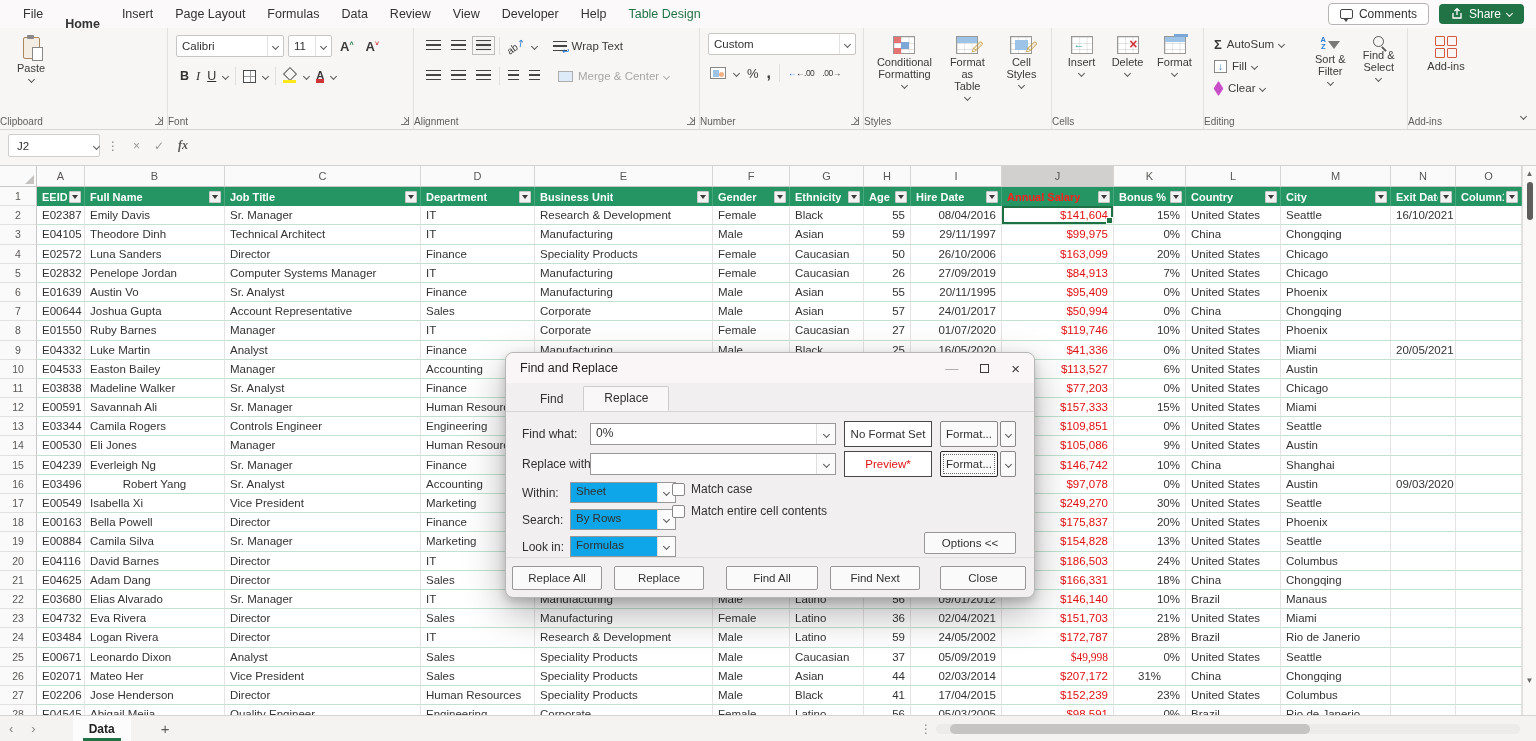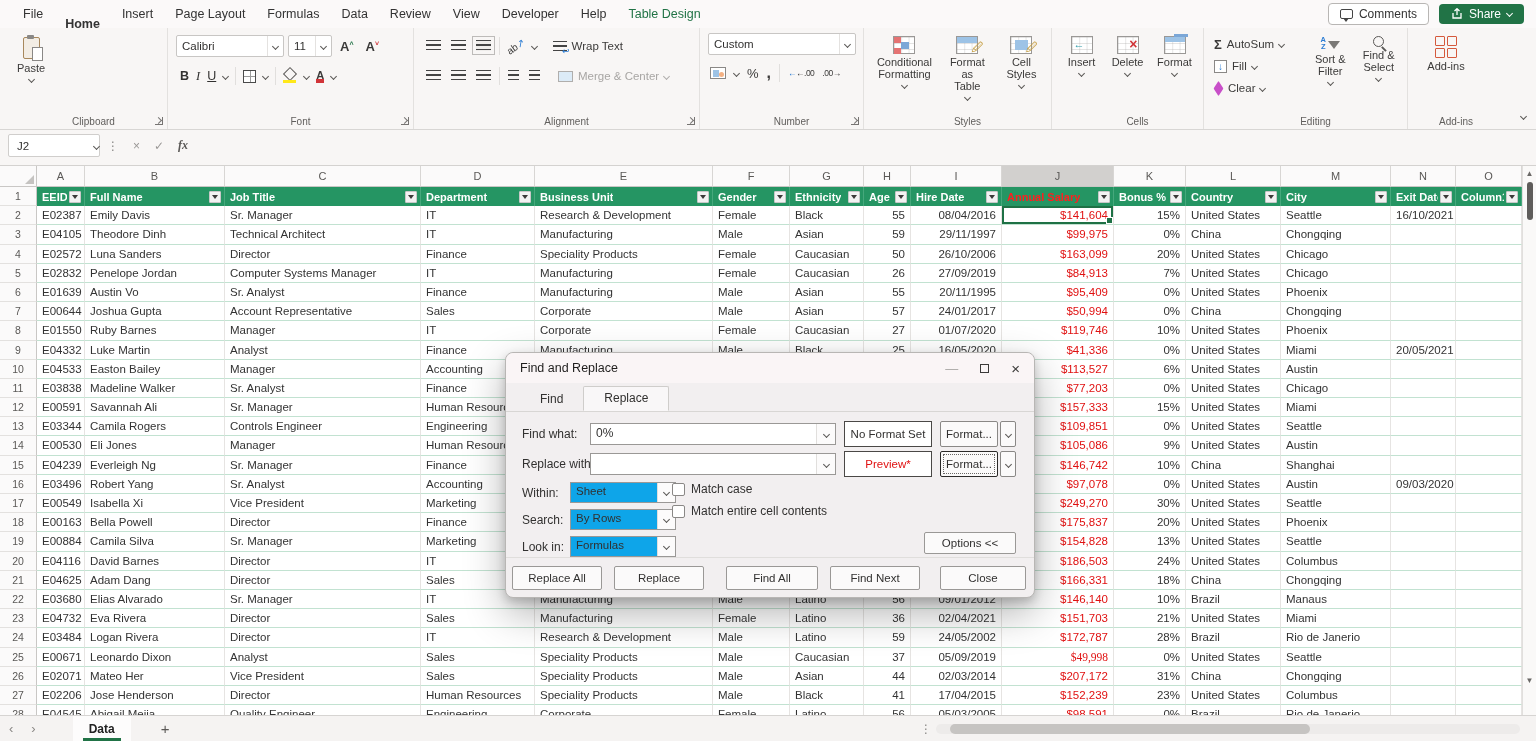--- a/index.html
+++ b/index.html
@@ -24,21 +24,21 @@
     border-left:3px solid transparent; border-right:3px solid transparent; border-top:4px solid #444; }
   .share-btn { display:flex; align-items:center; gap:6px; background:#217346; color:#fff; border-radius:4px;
     padding:3px 12px; font-size:12px; }
   .share-chev { width:5px; height:5px; border-right:1.3px solid #fff; border-bottom:1.3px solid #fff;
     transform:rotate(45deg); margin-top:-2px; }
 
   
   #ribbon { position:absolute; left:0; top:28px; right:0; height:102px; background:#F8F6F5;
     border-bottom:1px solid #D8D6D4; display:flex; }
   .rgroup { position:relative; height:100%; border-right:1px solid #E3E1DF; padding:5px 6px 16px 8px; }
-  .rgroup-label { position:absolute; left:0; right:0; bottom:2px; text-align:center; font-size:10px; color:#605E5C;margin-left:20px; }
+  .rgroup-label { position:absolute; left:0; right:0; bottom:2px; font-size:10px; color:#605E5C; }
   .launcher { position:absolute; right:4px; bottom:4px; width:8px; height:8px;
     border-right:1.2px solid #767472; border-bottom:1.2px solid #767472; }
   .launcher::after { content:""; position:absolute; right:1px; bottom:1px; width:4px; height:4px;
     border-right:1.2px solid #767472; border-bottom:1.2px solid #767472; transform:rotate(-45deg); }
   .chev { width:5px; height:5px; border-right:1.2px solid #5A5856; border-bottom:1.2px solid #5A5856;
     transform:rotate(45deg); display:inline-block; flex:none; }
   .rsmall { display:flex; align-items:center; gap:5px; height:22px; font-size:11.5px; color:#3B3A39; padding:0 2px; white-space:nowrap; }
   .rbig { display:flex; flex-direction:column; align-items:center; justify-content:flex-start; gap:2px;
     font-size:11px; color:#3B3A39; text-align:center; padding:3px 4px; }
   .rbig .lbl2 { line-height:12px; }
@@ -836,21 +836,21 @@
         <div class="g-cell a-right red" style="width: 112px;">$146,742</div>
         <div class="g-cell a-right" style="width: 72px;">10%</div>
         <div class="g-cell a-left" style="width: 95px;">China</div>
         <div class="g-cell a-left" style="width: 110px;">Shanghai</div>
         <div class="g-cell a-right" style="width: 65px;"></div>
         <div class="g-cell a-left" style="width: 66px;"></div>
       </div>
       <div class="g-row g-datarow">
         <div class="g-gutter">16</div>
         <div class="g-cell a-left" style="width: 48px;">E03496</div>
-        <div class="g-cell a-left" style="width: 140px;">Robert Yang</div>
+        <div class="g-cell a-left" style="width: 140px; text-align: center;">Robert Yang</div>
         <div class="g-cell a-left" style="width: 196px;">Sr. Analyst</div>
         <div class="g-cell a-left" style="width: 114px;">Accounting</div>
         <div class="g-cell a-left" style="width: 178px;"></div>
         <div class="g-cell a-left" style="width: 77px;"></div>
         <div class="g-cell a-left" style="width: 74px;"></div>
         <div class="g-cell a-right" style="width: 47px;"></div>
         <div class="g-cell a-right" style="width: 91px;"></div>
         <div class="g-cell a-right red" style="width: 112px;">$97,078</div>
         <div class="g-cell a-right" style="width: 72px;">0%</div>
         <div class="g-cell a-left" style="width: 95px;">United States</div>
@@ -1025,21 +1025,21 @@
         <div class="g-cell a-left" style="width: 48px;">E02071</div>
         <div class="g-cell a-left" style="width: 140px;">Mateo Her</div>
         <div class="g-cell a-left" style="width: 196px;">Vice President</div>
         <div class="g-cell a-left" style="width: 114px;">Sales</div>
         <div class="g-cell a-left" style="width: 178px;">Speciality Products</div>
         <div class="g-cell a-left" style="width: 77px;">Male</div>
         <div class="g-cell a-left" style="width: 74px;">Asian</div>
         <div class="g-cell a-right" style="width: 47px;">44</div>
         <div class="g-cell a-right" style="width: 91px;">02/03/2014</div>
         <div class="g-cell a-right red" style="width: 112px;">$207,172</div>
-        <div class="g-cell a-right" style="width: 72px;">31%</div>
+        <div class="g-cell a-right" style="width: 72px; text-align: center;">31%</div>
         <div class="g-cell a-left" style="width: 95px;">China</div>
         <div class="g-cell a-left" style="width: 110px;">Chongqing</div>
         <div class="g-cell a-right" style="width: 65px;"></div>
         <div class="g-cell a-left" style="width: 66px;"></div>
       </div>
       <div class="g-row g-datarow">
         <div class="g-gutter">27</div>
         <div class="g-cell a-left" style="width: 48px;">E02206</div>
         <div class="g-cell a-left" style="width: 140px;">Jose Henderson</div>
         <div class="g-cell a-left" style="width: 196px;">Director</div>

